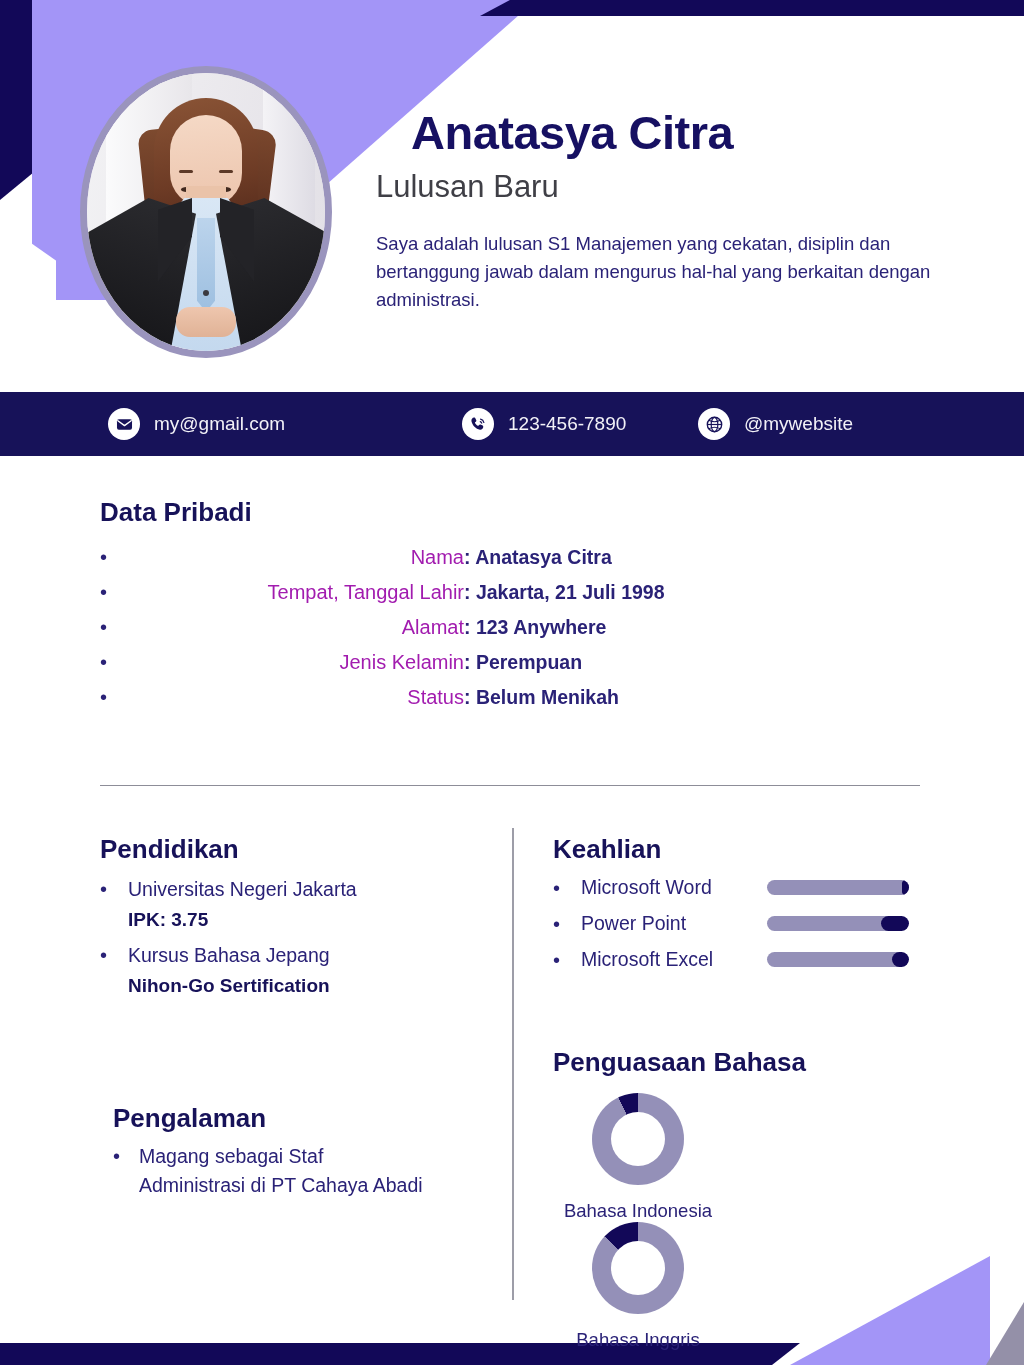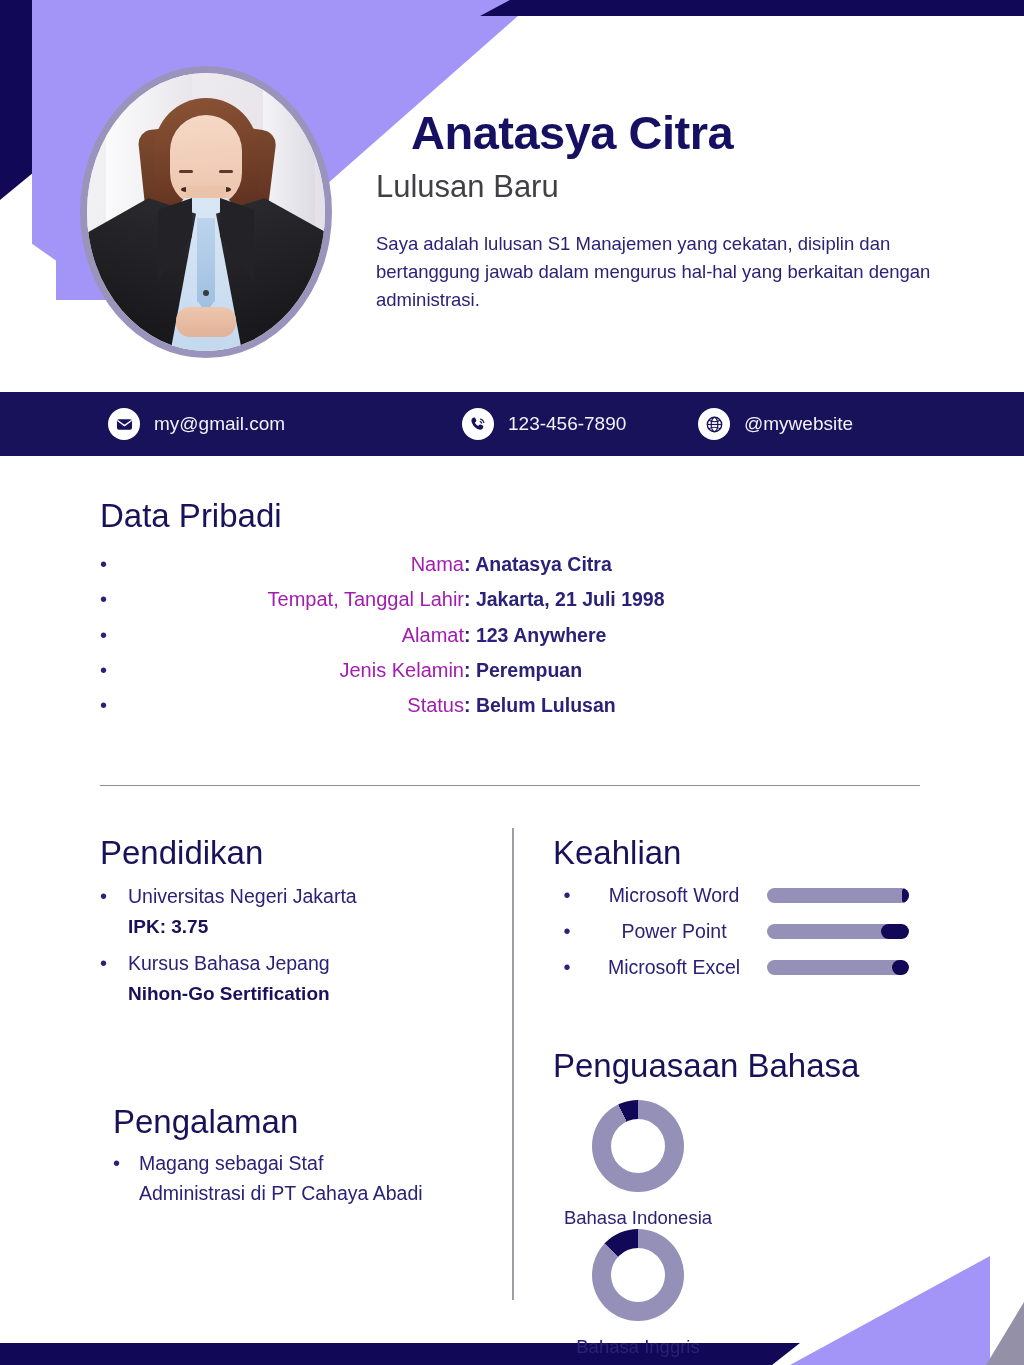--- a/index.html
+++ b/index.html
@@ -160,21 +160,21 @@
   .contact-item.c3 { left: 698px; }
   .c-icon {
     width: 32px; height: 32px; border-radius: 50%; background: #ffffff;
     display: flex; align-items: center; justify-content: center; flex: none;
   }
   .c-icon svg { display: block; }
   .c-text { margin-left: 14px; color: #f2f1f7; font-size: 19px; white-space: nowrap; }
 
   
   .sec-title {
-    color: #171259; font-size: 33px; font-weight: normal; line-height: 1.1;
+    color: #171259; font-size: 26px; font-weight: bold; line-height: 1.1;
   }
 
   .data-pribadi { position: absolute; left: 100px; top: 498px; width: 700px; }
   .dp-list { margin-top: 14px; }
   .dp-row { display: flex; align-items: baseline; margin-bottom: 3px; }
   .dp-bullet {
     width: 24px; flex: none; color: #2a2277; font-size: 20px; line-height: 1.6;
   }
   .dp-bullet::before { content: "\2022"; }
   .dp-label { width: 340px; flex: none; color: #a21caf; font-size: 20px; line-height: 1.6; text-align: right; }
@@ -203,21 +203,21 @@
 
   .pengalaman { position: absolute; left: 113px; top: 1104px; width: 390px; }
   .exp-list { margin-top: 8px; }
   .exp-item { display: flex; align-items: baseline; }
   .exp-bullet { width: 26px; flex: none; color: #2a2277; font-size: 20px; line-height: 1.5; }
   .exp-bullet::before { content: "\2022"; }
   .exp-text { color: #2a2277; font-size: 19.5px; line-height: 1.5; max-width: 290px; }
 
   
   .keahlian { position: absolute; left: 553px; top: 835px; width: 400px; }
-  .skill-list { margin-top: 10px; text-align: center; }
+  .skill-list { margin-top: 10px; }
   .skill-row { display: flex; align-items: center; margin-bottom: 8px; }
   .skill-bullet { width: 28px; flex: none; color: #2a2277; font-size: 20px; line-height: 1.4; }
   .skill-bullet::before { content: "\2022"; }
   .skill-name { width: 186px; flex: none; color: #2a2277; font-size: 19.5px; }
   .skill-bar {
     position: relative; width: 142px; height: 15px; border-radius: 8px;
     background: #9490b8; overflow: hidden; flex: none;
   }
   .skill-fill {
     position: absolute; right: 0; top: 0; height: 100%;
@@ -338,21 +338,21 @@
         <span class="dp-value">: 123 Anywhere</span>
       </div>
       <div class="dp-row">
         <span class="dp-bullet"></span>
         <span class="dp-label">Jenis Kelamin</span>
         <span class="dp-value">: Perempuan</span>
       </div>
       <div class="dp-row">
         <span class="dp-bullet"></span>
         <span class="dp-label">Status</span>
-        <span class="dp-value">: Belum Lulusan</span>
+        <span class="dp-value">: Belum Menikah</span>
       </div>
     </div>
   </div>
 
   <div class="divider-h"></div>
   <div class="divider-v"></div>
 
   <div class="pendidikan">
     <div class="sec-title">Pendidikan</div>
     <div class="edu-list">

